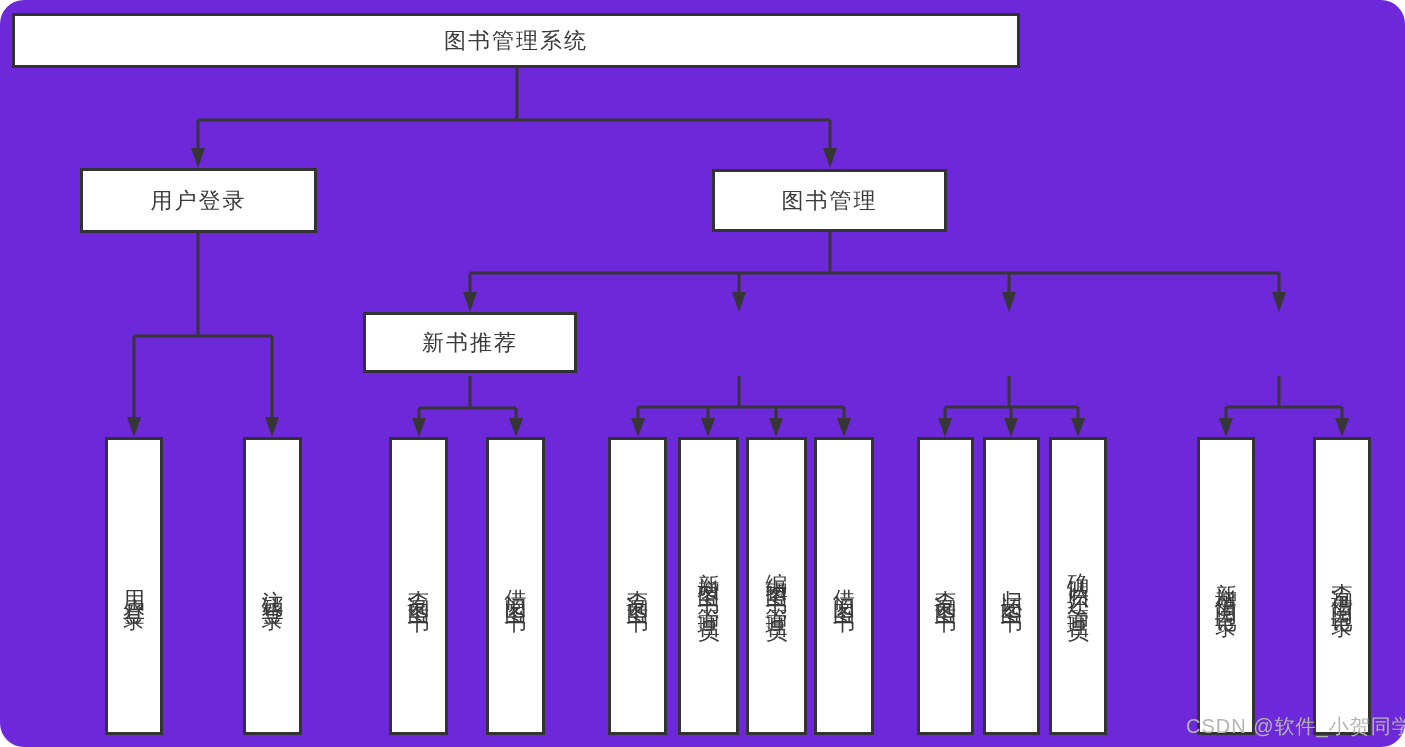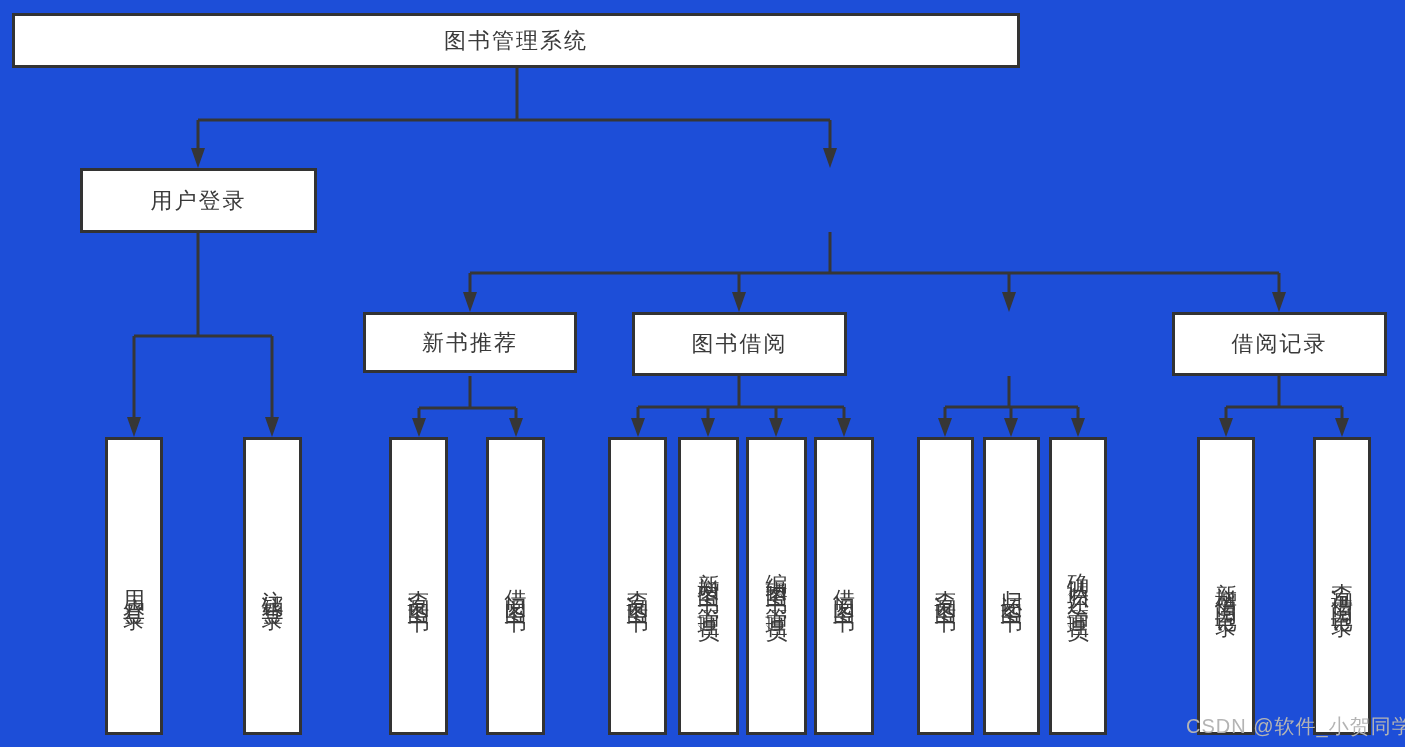--- a/index.html
+++ b/index.html
@@ -1,18 +1,18 @@
 <!DOCTYPE html>
 <html><head>
 <meta charset="utf-8">
 <style>
   html,body{margin:0;padding:0;background:#ffffff;}
   .canvas{
-    position:relative;width:1405px;height:747px;background:#1d4ed8;
-    font-family:"Liberation Sans","DejaVu Sans",sans-serif;overflow:hidden;
+    position:relative;width:1405px;height:747px;background:#6d28d9;
+    font-family:"Liberation Sans","DejaVu Sans",sans-serif;overflow:hidden;border-radius:24px;
   }
   .connectors{position:absolute;left:0;top:0;width:1405px;height:747px;}
   .connectors path{stroke:#363636;stroke-width:3;fill:none;}
   .connectors polygon{fill:#363636;stroke:none;}
   .hbox{
     position:absolute;box-sizing:border-box;border:3px solid #333333;background:#ffffff;
     display:flex;align-items:center;justify-content:center;
     font-size:22px;color:#3a3a3a;letter-spacing:2px;white-space:nowrap;z-index:2;
   }
   .vbox{
@@ -65,24 +65,23 @@
     <polygon points="1071,418 1085,418 1078,437"></polygon>
 
     <path d="M1279 376 V407 M1226 407 H1342 M1226 407 V420 M1342 407 V420"></path>
     <polygon points="1219,418 1233,418 1226,437"></polygon>
     <polygon points="1335,418 1349,418 1342,437"></polygon>
   </svg>
 
   <div class="hbox" style="left:12px;top:13px;width:1008px;height:55px;">图书管理系统</div>
 
   <div class="hbox" style="left:80px;top:168px;width:237px;height:65px;">用户登录</div>
+  <div class="hbox" style="left:712px;top:169px;width:235px;height:63px;">图书管理</div>
 
   <div class="hbox" style="left:363px;top:312px;width:214px;height:61px;">新书推荐</div>
-  <div class="hbox" style="left:632px;top:312px;width:215px;height:64px;">图书借阅</div>
-  <div class="hbox" style="left:1172px;top:312px;width:215px;height:64px;">借阅记录</div>
 
   <div class="vbox" style="left:105px;top:437px;width:58px;height:298px;">
     <span>用户登录</span>
     </div>
   <div class="vbox" style="left:243px;top:437px;width:59px;height:298px;">
     <span>注销登录</span>
     </div>
 
   <div class="vbox" style="left:389px;top:437px;width:59px;height:298px;">
     <span>查询图书</span>

